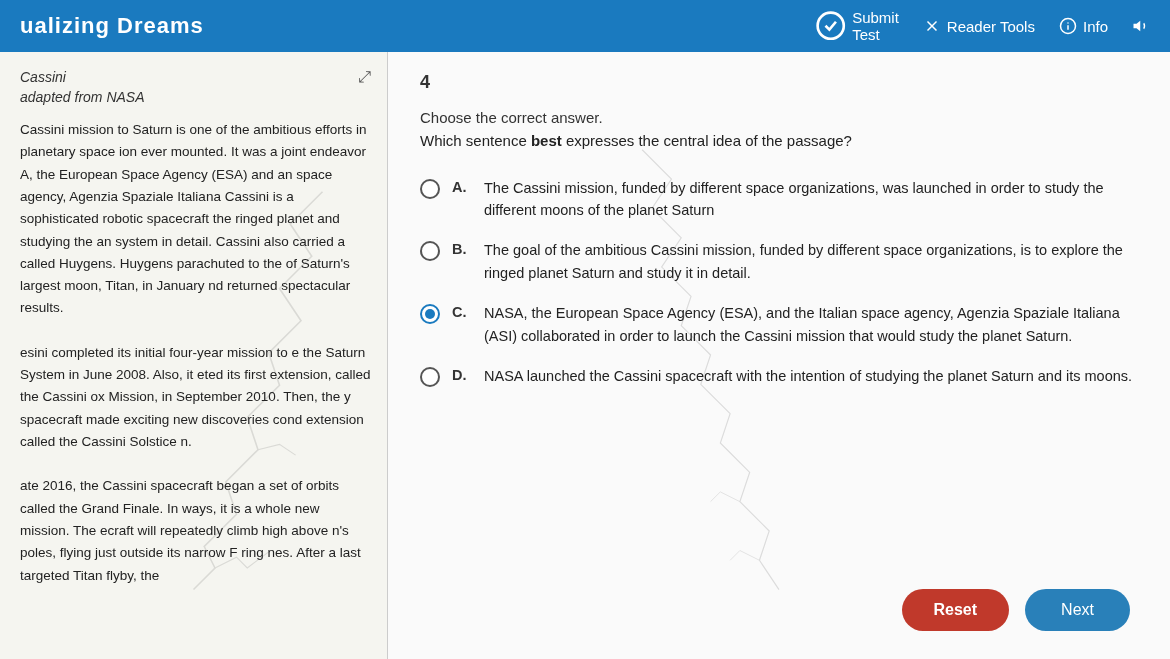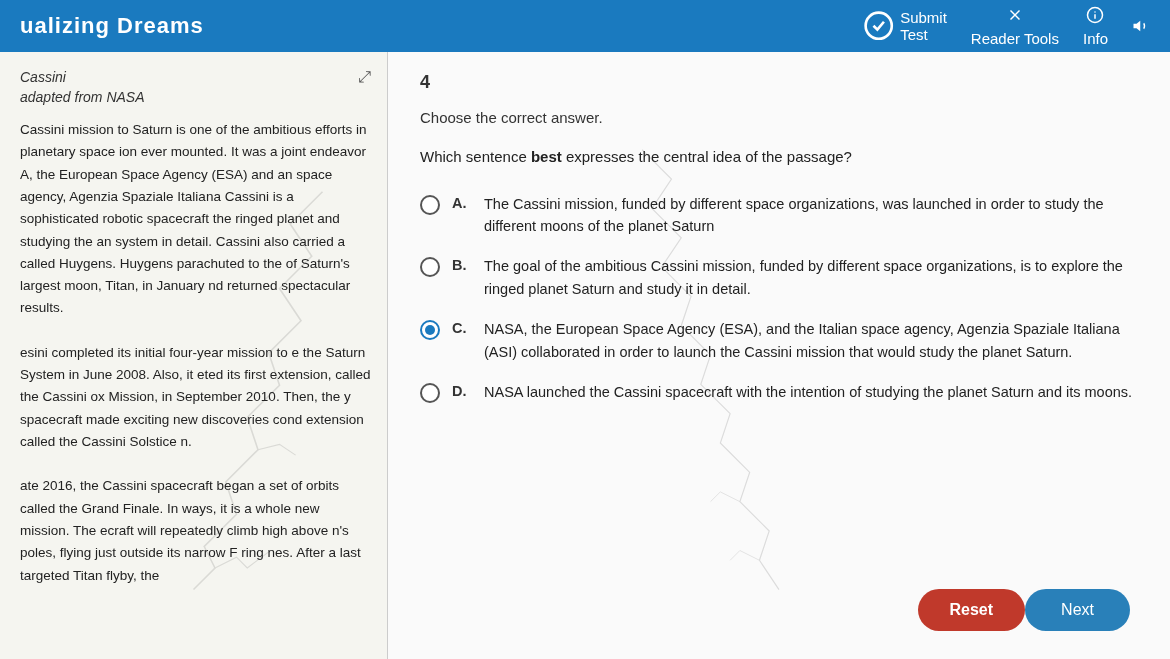--- a/index.html
+++ b/index.html
@@ -36,21 +36,20 @@
     }
     .top-bar-btn {
       color: white;
       font-size: 15px;
       display: flex;
       align-items: center;
       gap: 6px;
       cursor: pointer;
       background: none;
       border: none;
-      flex-direction: column;
     }
     .top-bar-btn svg {
       width: 18px;
       height: 18px;
       fill: white;
     }
     .submit-btn {
       display: flex;
       align-items: center;
       gap: 6px;
@@ -109,21 +108,21 @@
     }
     .question-number {
       font-size: 18px;
       font-weight: bold;
       color: #333;
       margin-bottom: 16px;
     }
     .question-instruction {
       font-size: 15px;
       color: #333;
-      margin-bottom: 20px;
+      margin-bottom: 4px;
     }
     .question-text {
       font-size: 15px;
       color: #222;
       margin-bottom: 24px;
       line-height: 1.5;
     }
     .question-text strong {
       font-weight: bold;
     }
@@ -177,20 +176,21 @@
       color: #222;
       line-height: 1.55;
     }
 
     
     .bottom-buttons {
       position: absolute;
       bottom: 28px;
       right: 40px;
       display: flex;
+      gap: 16px;
       align-items: flex-end;
     }
     .reset-btn {
       background: #c0392b;
       color: white;
       border: none;
       border-radius: 24px;
       padding: 12px 32px;
       font-size: 16px;
       font-weight: bold;

